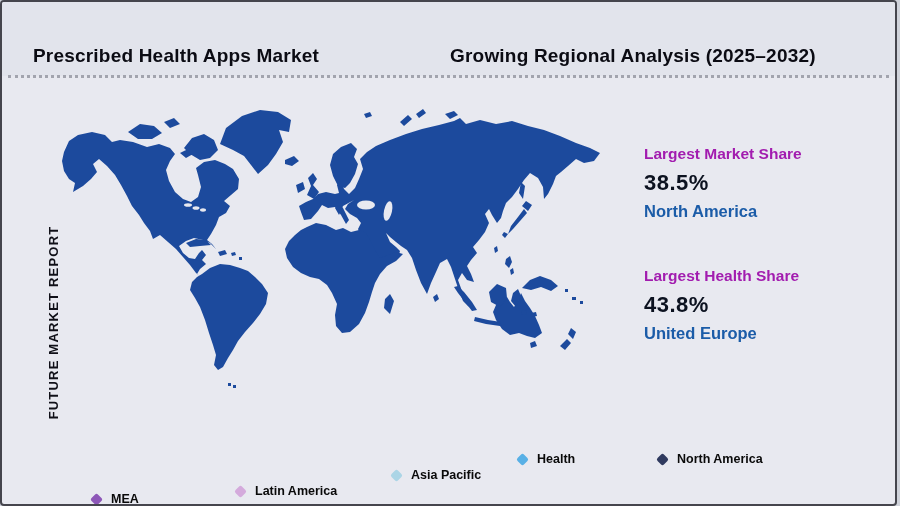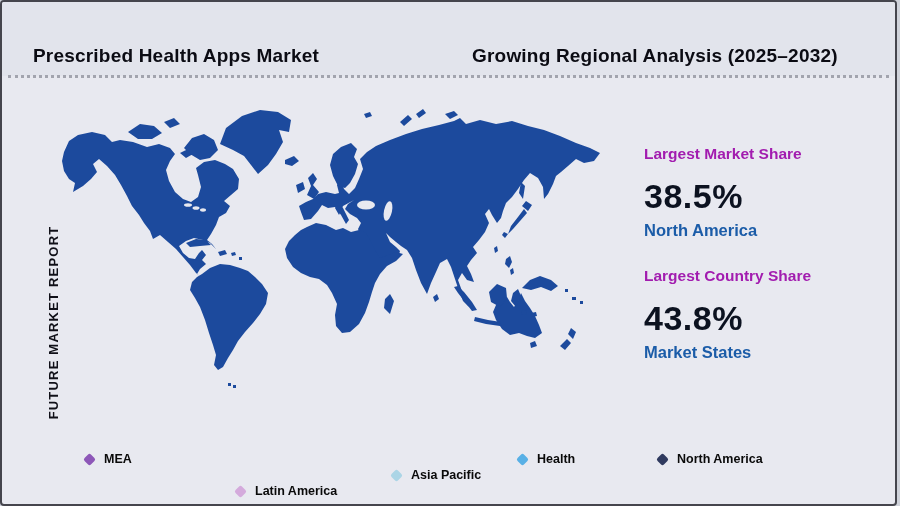--- a/index.html
+++ b/index.html
@@ -12,46 +12,46 @@
   }
   #header{
     position:absolute;left:0;top:0;width:100%;height:74px;
     background:#e2e4ec;
   }
   .title{
     position:absolute;top:43px;font-size:19px;font-weight:bold;
     color:#0b0b13;letter-spacing:.2px;white-space:nowrap;
   }
   #title-left{left:31px;}
-  #title-right{left:470px;}
+  #title-right{left:448px;}
   #divider{
     position:absolute;left:6px;right:6px;top:73px;height:0;
     border-top:3px dotted #a2a4ae;
   }
   #watermark{
     position:absolute;left:-48px;top:312px;width:200px;height:17px;
     transform:rotate(-90deg);
     text-align:center;font-size:13px;font-weight:bold;color:#101018;
     letter-spacing:1.2px;white-space:nowrap;
   }
   #map{position:absolute;left:60px;top:100px;}
   .stat-block{position:absolute;left:642px;width:240px;}
   #stat-0{top:143px;}
   #stat-1{top:265px;}
   .stat-label{font-size:15.5px;font-weight:bold;color:#a21caf;line-height:1.15;}
-  .stat-value{font-size:34px;font-weight:bold;color:#0c1220;line-height:1;margin-top:16px;letter-spacing:.5px;}
+  .stat-value{font-size:22px;font-weight:bold;color:#0c1220;line-height:1;margin-top:9px;letter-spacing:.5px;}
   .stat-region{font-size:16.5px;font-weight:bold;color:#1b5ca8;margin-top:8px;}
   #legend{position:absolute;left:0;top:449px;width:100%;height:18px;}
   .legend-item{position:absolute;top:0;display:flex;align-items:center;height:16px;}
   .legend-diamond{
     width:9px;height:9px;transform:rotate(45deg);border-radius:2px;
     flex:0 0 9px;
   }
   .legend-label{margin-left:10px;font-size:12.5px;font-weight:bold;color:#0a0a0a;white-space:nowrap;}
-  #li-0{left:83px;} #li-1{left:234px;margin-top:32px;} #li-2{left:390px;margin-top:16px;} #li-3{left:516px;} #li-4{left:656px;}
+  #li-0{left:90px;margin-top:40px;} #li-1{left:234px;margin-top:32px;} #li-2{left:390px;margin-top:16px;} #li-3{left:516px;} #li-4{left:656px;}
 </style>
 </head>
 <body>
 
 <div id="frame">
 
   <div id="header">
     <div id="title-left" class="title">Prescribed Health Apps Market</div>
     <div id="title-right" class="title">Growing Regional Analysis (2025–2032)</div>
   </div>
@@ -80,23 +80,23 @@
     </g>
   </svg>
 
   <div id="stat-0" class="stat-block">
     <div class="stat-label">Largest Market Share</div>
     <div class="stat-value">38.5%</div>
     <div class="stat-region">North America</div>
   </div>
 
   <div id="stat-1" class="stat-block">
-    <div class="stat-label">Largest Country Share</div>
+    <div class="stat-label">Largest Health Share</div>
     <div class="stat-value">43.8%</div>
-    <div class="stat-region">Market States</div>
+    <div class="stat-region">United Europe</div>
   </div>
 
   <div id="legend">
     <div id="li-0" class="legend-item">
       <span class="legend-diamond" style="background-color: rgb(141, 87, 184);"></span>
       <span class="legend-label">MEA</span>
     </div>
     <div id="li-1" class="legend-item">
       <span class="legend-diamond" style="background-color: rgb(212, 170, 220);"></span>
       <span class="legend-label">Latin America</span>

